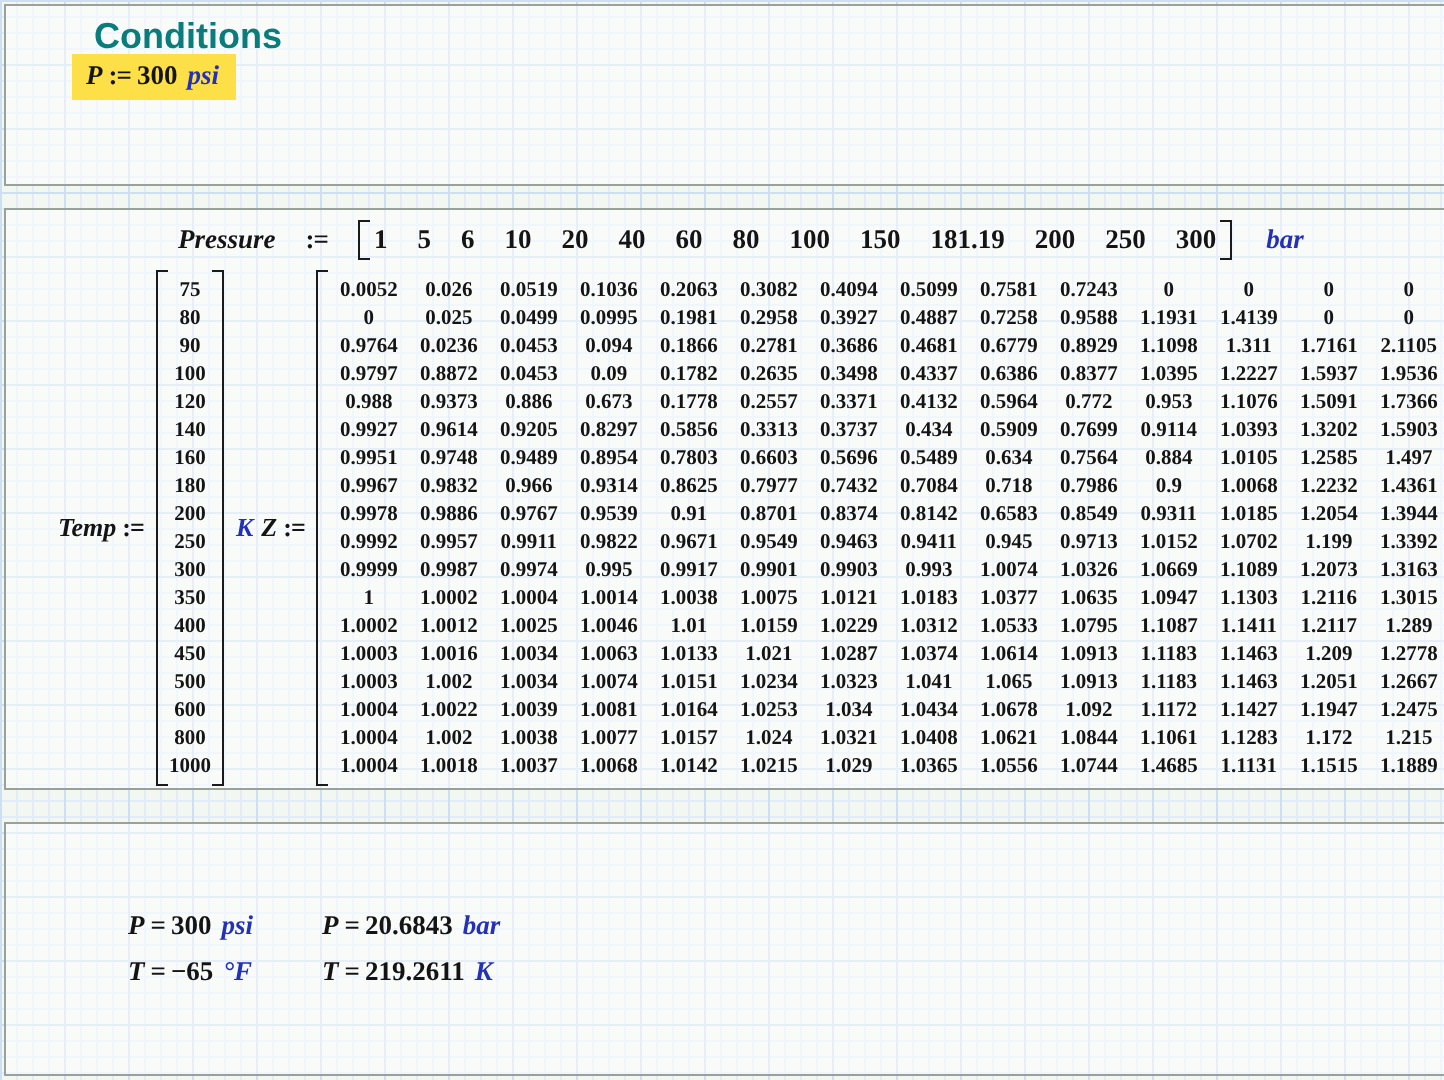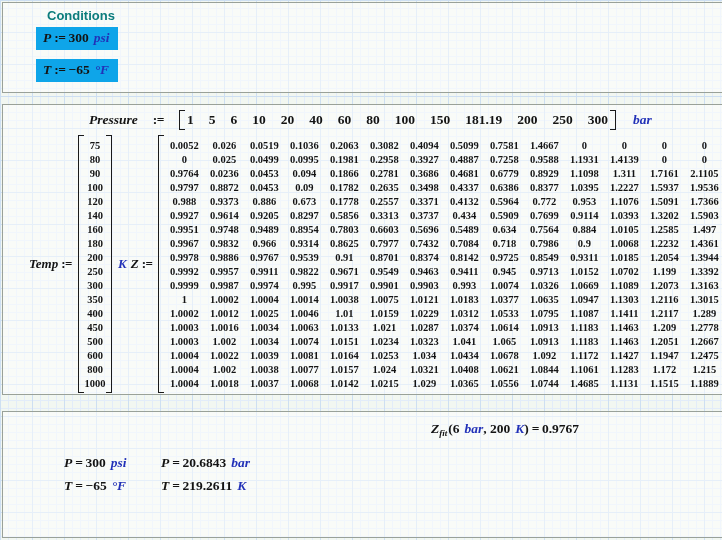--- a/index.html
+++ b/index.html
@@ -30,23 +30,23 @@
   .num{ font-style:normal; }
   .unit{ font-style:italic; color:#2231b8; margin-left:5px; }
   .op{ font-style:normal; padding:0 3px; letter-spacing:-0.5px; }
   .fn{ font-style:normal; }
   .sub{ font-size:9px; font-style:italic; vertical-align:-3px; margin-right:1px; }
   .sup{ font-size:9px; font-style:normal; vertical-align:5px; }
 
   .title{
     position:absolute; left:44px; top:5px;
     font-family:"Liberation Sans","DejaVu Sans",sans-serif;
-    font-weight:bold; font-size:13px; color:#0b7c7c;
+    font-weight:bold; font-size:18px; color:#0b7c7c;
   }
-  .hl-blue{ background:#0ea5e9; padding:3px 9px 4px 7px; }
+  .hl-blue{ background:#fde047; padding:3px 9px 4px 7px; }
   .hl-yellow{ background:#fdf4bf; padding:3px 10px 4px 7px; }
   .abs{ position:absolute; }
 
   
   .brak{ position:relative; padding:3px 6px; }
   .brak::before,.brak::after{
     content:""; position:absolute; top:0; bottom:0; width:5px;
     border:1.6px solid #1a1a1a;
   }
   .brak::before{ left:0; border-right:none; }
@@ -67,23 +67,20 @@
 </head>
 <body>
 
 <div class="region" id="region-conditions">
   <div class="title">Conditions</div>
 
   <div class="abs hl-blue m fs13" style="left:33px; top:24px;">
     <span class="var">P</span><span class="op">:=</span><span class="num">300</span><span class="unit">psi</span>
   </div>
 
-  <div class="abs hl-blue m fs13" style="left:33px; top:56px;">
-    <span class="var">T</span><span class="op">:=</span><span class="num">−65</span><span class="unit">°F</span>
-  </div>
 </div>
 
 <div class="region" id="region-data">
 
   <div class="abs m fs13" style="left:86px; top:5px; display:flex; align-items:center;gap:12px;">
     <span class="var">Pressure</span>
       <span class="op">:=</span>
     <span class="brak pvals num">
         <span class="num">1</span>
         <span class="num">5</span>
@@ -130,21 +127,21 @@
     <div class="brak zgrid">
         <span class="num">0.0052</span>
         <span class="num">0.026</span>
         <span class="num">0.0519</span>
         <span class="num">0.1036</span>
         <span class="num">0.2063</span>
         <span class="num">0.3082</span>
         <span class="num">0.4094</span>
         <span class="num">0.5099</span>
         <span class="num">0.7581</span>
-        <span class="num">1.4667</span>
+        <span class="num">0.7243</span>
         <span class="num">0</span>
         <span class="num">0</span>
         <span class="num">0</span>
         <span class="num">0</span>
         <span class="num">0</span>
         <span class="num">0.025</span>
         <span class="num">0.0499</span>
         <span class="num">0.0995</span>
         <span class="num">0.1981</span>
         <span class="num">0.2958</span>
@@ -241,21 +238,21 @@
         <span class="num">1.2232</span>
         <span class="num">1.4361</span>
         <span class="num">0.9978</span>
         <span class="num">0.9886</span>
         <span class="num">0.9767</span>
         <span class="num">0.9539</span>
         <span class="num">0.91</span>
         <span class="num">0.8701</span>
         <span class="num">0.8374</span>
         <span class="num">0.8142</span>
-        <span class="num">0.9725</span>
+        <span class="num">0.6583</span>
         <span class="num">0.8549</span>
         <span class="num">0.9311</span>
         <span class="num">1.0185</span>
         <span class="num">1.2054</span>
         <span class="num">1.3944</span>
         <span class="num">0.9992</span>
         <span class="num">0.9957</span>
         <span class="num">0.9911</span>
         <span class="num">0.9822</span>
         <span class="num">0.9671</span>
@@ -380,23 +377,20 @@
         <span class="num">1.1131</span>
         <span class="num">1.1515</span>
         <span class="num">1.1889</span>
       </div>
   </div>
 </div>
 
 <div class="region" id="region-fit">
 
 
-  <div class="abs m fs13" style="left:428px; top:9px;">
-    <span class="var">Z</span><span class="sub">fit</span><span class="num">(</span><span class="num">6</span><span class="unit">bar</span><span class="num">,</span>&nbsp;<span class="num">200</span><span class="unit">K</span><span class="num">)</span><span class="op">=</span><span class="num">0.9767</span>
-  </div>
 
   <div class="abs m fs13" style="left:61px; top:43px;">
     <span class="var">P</span><span class="op">=</span><span class="num">300</span><span class="unit">psi</span>
   </div>
   <div class="abs m fs13" style="left:158px; top:43px;">
     <span class="var">P</span><span class="op">=</span><span class="num">20.6843</span><span class="unit">bar</span>
   </div>
 
   <div class="abs m fs13" style="left:61px; top:66px;">
     <span class="var">T</span><span class="op">=</span><span class="num">−65</span><span class="unit">°F</span>

